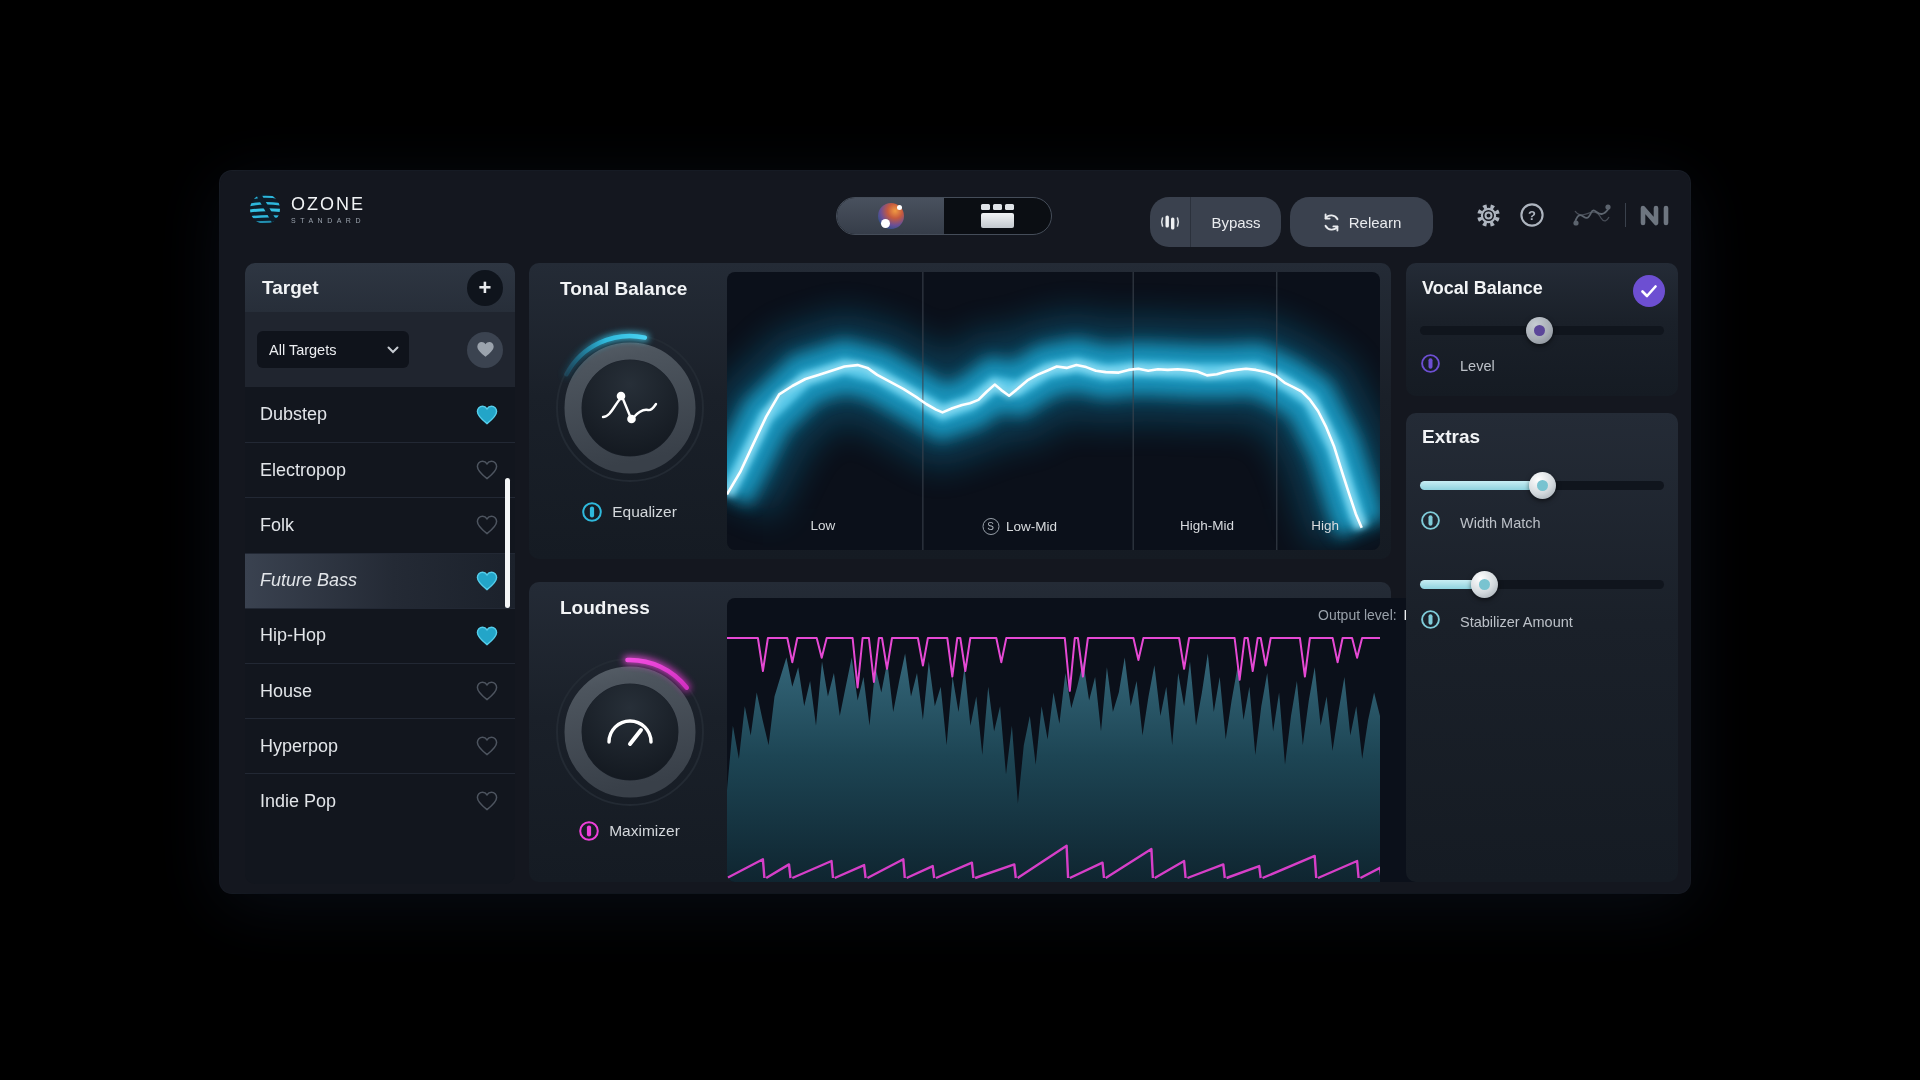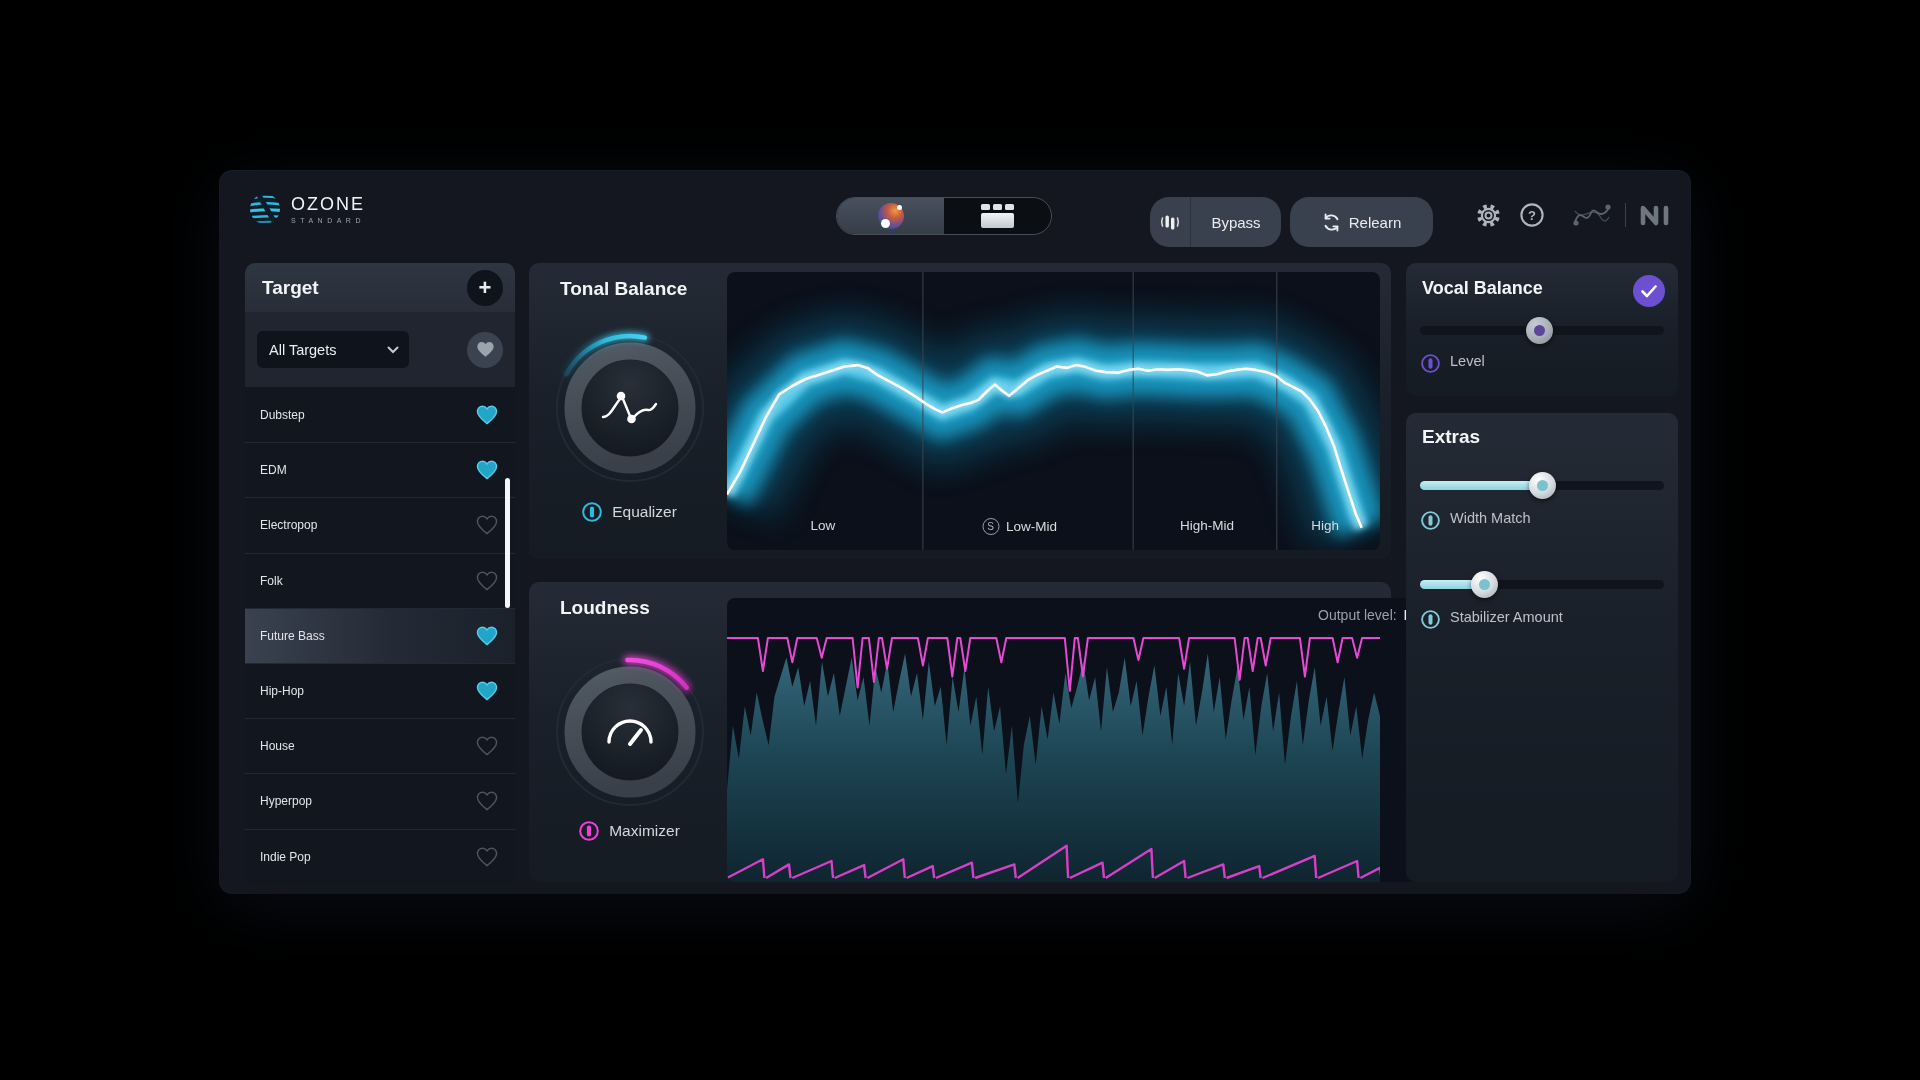--- a/index.html
+++ b/index.html
@@ -60,24 +60,24 @@
   .sb-head .title { flex:1; font-size:19px; font-weight:bold; color:#f2f4f6; }
   .circle-btn { width:36px; height:36px; border-radius:50%; display:flex; align-items:center; justify-content:center; }
   .plus-btn { background:#0f141c; color:#e9ebee; font-size:22px; font-weight:bold; line-height:1; }
   .sb-filter { height:75px; background:#20252f; display:flex; align-items:center; padding:0 12px 0 12px; }
   .dropdown { width:152px; height:37px; background:#0f131b; border-radius:6px; color:#eceef1;
               font-size:14.5px; display:flex; align-items:center; padding:0 10px 0 12px; gap:8px; }
   .dropdown .val { flex:1; }
   .fav-filter { margin-left:auto; background:#3b4350; }
   .sb-list { position:relative; }
   .sb-row { height:55.2px; display:flex; align-items:center; padding:0 17px 0 15px;
-            border-top:1px solid #222834; color:#e2e5e9; font-size:12px; }
+            border-top:1px solid #222834; color:#e2e5e9; font-size:18px; }
   .sb-row:first-child { border-top:none; }
   .sb-row .lbl { flex:1; }
-  .sb-row.selected { background:linear-gradient(90deg,#3a4250 0%, #242a35 55%, #1b212b 100%); }
+  .sb-row.selected { background:linear-gradient(90deg,#3a4250 0%, #242a35 55%, #1b212b 100%);font-style:italic; }
   .scrollbar { position:absolute; right:5px; top:215px; width:5px; height:130px;
                border-radius:3px; background:#f4f6f7; }
 
   
   .knob-wrap { position:absolute; left:16px; width:170px; height:170px; }
   .mod-label { position:absolute; left:0; top:238px; width:200px; display:flex;
                align-items:center; justify-content:center; gap:9px;
                font-size:15.5px; color:#d3d7db; }
 
   
@@ -102,21 +102,21 @@
   .slider { position:absolute; left:14px; width:244px; height:27px; }
   .slider .track { position:absolute; left:0; top:9px; width:100%; height:9px; border-radius:5px; background:#10151d; }
   .slider .fill  { position:absolute; left:0; top:9px; height:9px; border-radius:5px;
                    background:linear-gradient(180deg,#c8eef4,#8fd2de); }
   .slider .knob  { position:absolute; top:0; width:27px; height:27px; border-radius:50%;
                    background:radial-gradient(circle at 35% 28%, #ffffff, #d3d9dd 55%, #9aa3ab);
                    box-shadow:0 2px 5px rgba(0,0,0,.55); display:flex; align-items:center; justify-content:center; }
   .slider .dot { width:11px; height:11px; border-radius:50%; background:#79c3d0; }
   .slider.vocal-style .knob { background:radial-gradient(circle at 35% 28%, #c6ccd2, #a8aeb6 55%, #80878f); }
   .slider.vocal-style .dot { background:#5b4699; }
-  .ctl-label { position:absolute; left:14px; display:flex; align-items:flex-start; gap:9px;
+  .ctl-label { position:absolute; left:14px; display:flex; align-items:flex-end; gap:19px;
                font-size:14.5px; color:#bcc1c8; }
 </style>
 </head>
 <body>
 
 <div id="app">
 
   <div class="logo">
     <svg width="34" height="34" viewBox="0 0 34 34">
       <defs>
@@ -225,26 +225,20 @@
       </div>
       <span class="circle-btn fav-filter">
         <svg width="19" height="17" viewBox="0 0 22 20">
           <path d="M11 18.6 C5 14 1.4 10.4 1.4 6.6 C1.4 3.6 3.7 1.3 6.5 1.3 C8.3 1.3 10 2.3 11 3.9 C12 2.3 13.7 1.3 15.5 1.3 C18.3 1.3 20.6 3.6 20.6 6.6 C20.6 10.4 17 14 11 18.6 Z" fill="#9ba3ad"></path>
         </svg>
       </span>
     </div>
     <div class="sb-list" id="sb-list">
         <div class="sb-row">
       <span class="lbl">Dubstep</span>
-      <svg width="22" height="20" viewBox="0 0 22 20" class="heart">
-        <path d="M11 18.6 C5 14 1.4 10.4 1.4 6.6 C1.4 3.6 3.7 1.3 6.5 1.3 C8.3 1.3 10 2.3 11 3.9 C12 2.3 13.7 1.3 15.5 1.3 C18.3 1.3 20.6 3.6 20.6 6.6 C20.6 10.4 17 14 11 18.6 Z" fill="#23a5c8" stroke="#55cdea" stroke-width="1.4"></path>
-      </svg>
-    </div>
-        <div class="sb-row">
-      <span class="lbl">EDM</span>
       <svg width="22" height="20" viewBox="0 0 22 20" class="heart">
         <path d="M11 18.6 C5 14 1.4 10.4 1.4 6.6 C1.4 3.6 3.7 1.3 6.5 1.3 C8.3 1.3 10 2.3 11 3.9 C12 2.3 13.7 1.3 15.5 1.3 C18.3 1.3 20.6 3.6 20.6 6.6 C20.6 10.4 17 14 11 18.6 Z" fill="#23a5c8" stroke="#55cdea" stroke-width="1.4"></path>
       </svg>
     </div>
         <div class="sb-row">
       <span class="lbl">Electropop</span>
       <svg width="22" height="20" viewBox="0 0 22 20" class="heart">
         <path d="M11 18.6 C5 14 1.4 10.4 1.4 6.6 C1.4 3.6 3.7 1.3 6.5 1.3 C8.3 1.3 10 2.3 11 3.9 C12 2.3 13.7 1.3 15.5 1.3 C18.3 1.3 20.6 3.6 20.6 6.6 C20.6 10.4 17 14 11 18.6 Z" fill="none" stroke="#4d545f" stroke-width="1.5"></path>
       </svg>
     </div>

